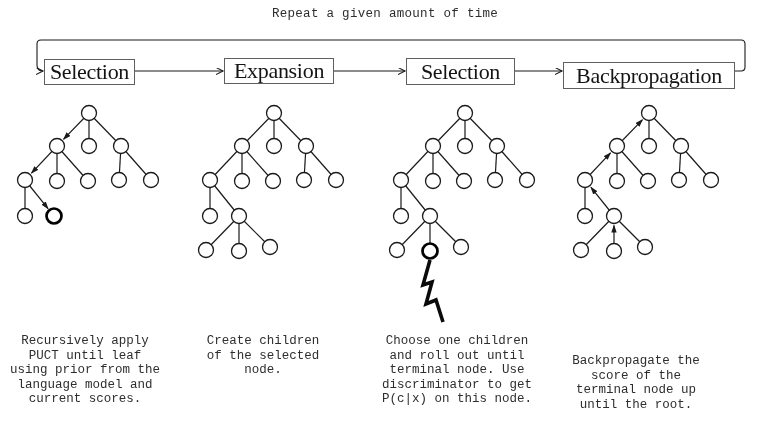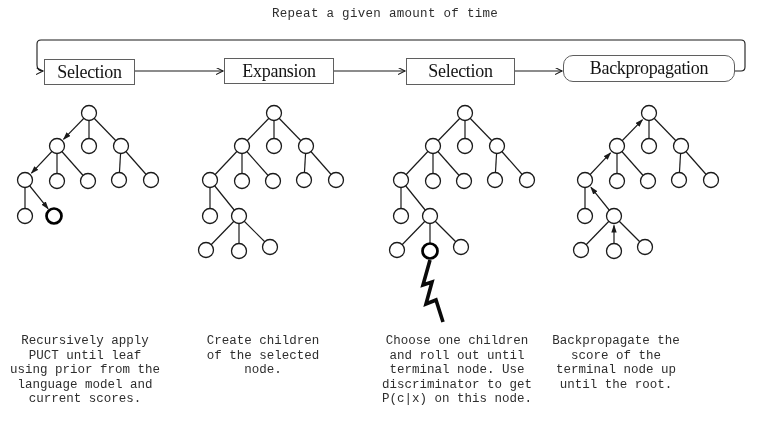--- a/index.html
+++ b/index.html
@@ -16,35 +16,35 @@
   svg.layer{position:absolute;left:0;top:0;width:762px;height:422px;}
   .flow{stroke:#1a1a1a;stroke-width:1.1;fill:none;}
   .edge{stroke:#1a1a1a;stroke-width:1.2;fill:none;}
   .node{fill:#ffffff;stroke:#1a1a1a;stroke-width:1.3;}
   .node.bold{stroke:#000000;stroke-width:2.7;}
   .bolt{fill:none;stroke:#0a0a0a;stroke-width:3.6;stroke-linejoin:miter;stroke-miterlimit:8;}
   .step-box{
     position:absolute;background:#ffffff;border:1px solid #5f5f5f;
     display:flex;align-items:center;justify-content:center;
     font-family:"Liberation Serif","DejaVu Serif",serif;
-    font-size:18px;letter-spacing:-0.3px;color:#141414;white-space:nowrap;
+    font-size:22px;letter-spacing:-0.3px;color:#141414;white-space:nowrap;
   }
   .step-box.sel{left:44px;top:59px;width:89px;height:24px;}
   .step-box.exp{left:224px;top:58px;width:108px;height:24px;justify-content:center;}
   .step-box.sim{left:406px;top:58px;width:107px;height:25px;}
-  .step-box.bp {left:563px;top:55px;width:170px;height:25px;border-radius:10px;}
+  .step-box.bp {left:563px;top:62px;width:170px;height:25px;}
   .desc{
     position:absolute;top:334px;width:200px;
     font-size:12.5px;line-height:14.5px;color:#2e2e2e;
     text-align:center;white-space:pre;
   }
   .desc.sel{left:-15px;}
   .desc.exp{left:163px;}
   .desc.sim{left:357px;}
-  .desc.bp {left:516px;}
+  .desc.bp {left:536px;margin-top:20px;}
 </style>
 </head>
 <body>
 
 <div id="stage">
 
   <div class="title">Repeat a given amount of time</div>
 
   <svg class="layer" viewBox="0 0 762 422">
     <defs>

